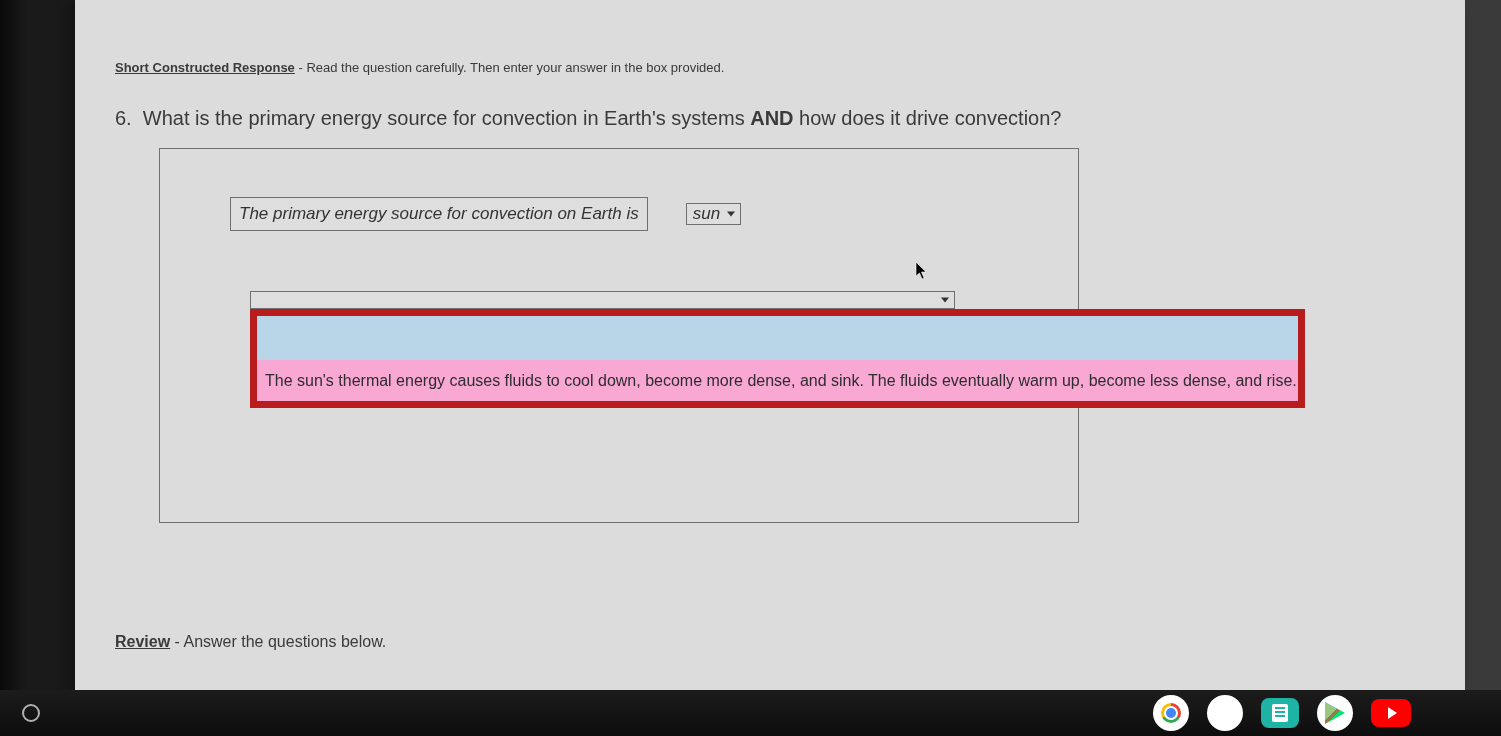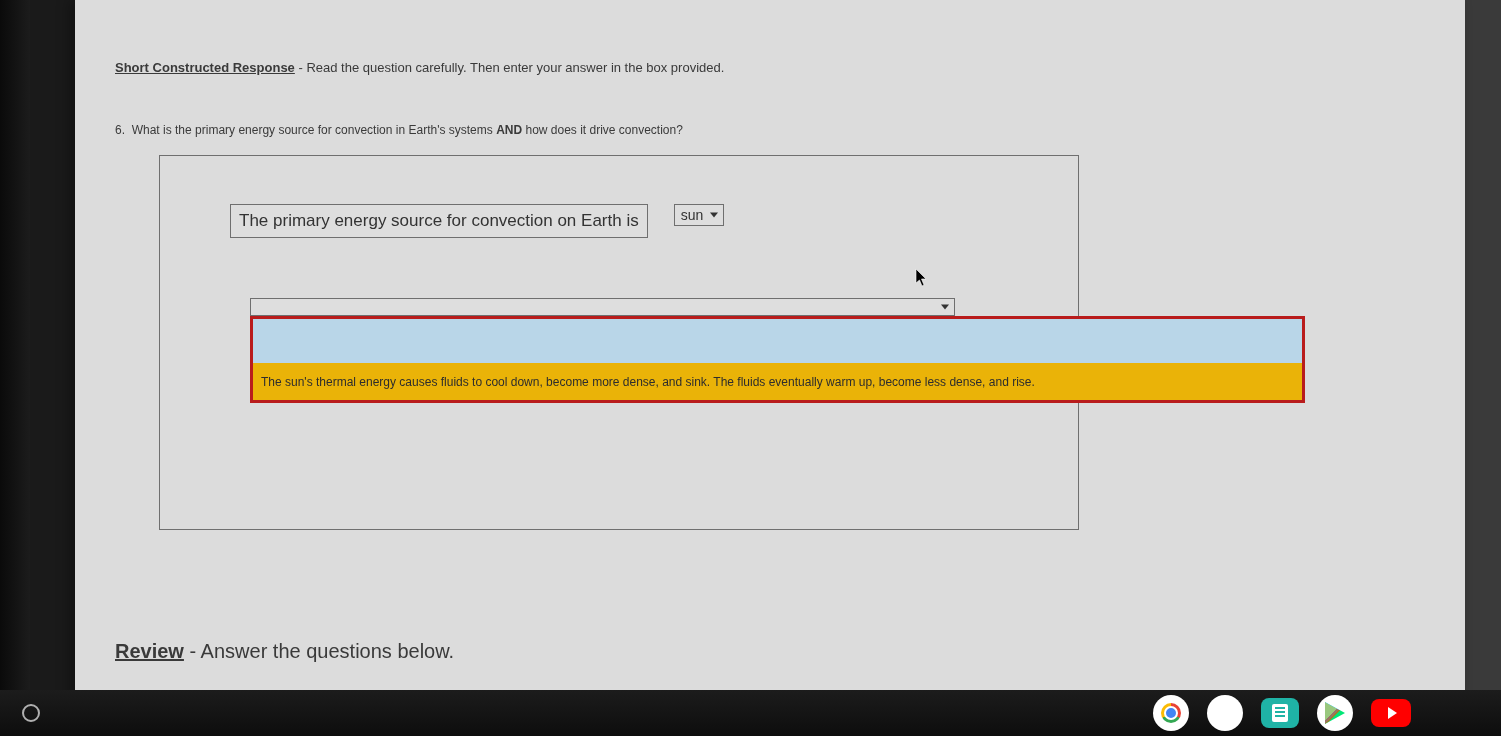--- a/index.html
+++ b/index.html
@@ -38,53 +38,54 @@
   .section-heading {
     margin-top: 60px;
     font-size: 13px;
     color: #3a3a3a;
   }
   .section-heading .title {
     font-weight: 700;
     text-decoration: underline;
   }
   .question-line {
-    margin-top: 48px;
-    font-size: 12px;
+    margin-top: 32px;
+    font-size: 20px;
     color: #3a3a3a;
   }
   .question-line .bold { font-weight: 700; }
   .answer-box {
     margin-top: 18px;
     margin-left: 44px;
     width: 920px;
     height: 375px;
     border: 1px solid #6f6f6f;
     position: relative;
     background: #dcdcdc;
   }
   .row1 {
     position: absolute;
     left: 70px;
     top: 48px;
     display: flex;
-    align-items: flex-start;
-    gap: 26px;
+    align-items: center;
+    gap: 38px;
+    font-style: italic;
   }
   .static-box {
     border: 1px solid #6f6f6f;
     padding: 6px 8px;
     font-size: 17px;
     color: #333;
     font-family: Arial, sans-serif;
     background: #dedede;
   }
   .small-select {
     border: 1px solid #6f6f6f;
-    font-size: 14px;
+    font-size: 17px;
     color: #333;
     background: #dedede;
     padding: 2px 20px 2px 6px;
     position: relative;
     display: inline-flex;
     align-items: center;
     height: 22px;
   }
   .small-select::after {
     content: '';
@@ -121,38 +122,38 @@
     transform: translateY(-50%);
     border-left: 4px solid transparent;
     border-right: 4px solid transparent;
     border-top: 5px solid #333;
   }
   .dropdown-list {
     position: absolute;
     left: 90px;
     top: 160px;
     width: 1055px;
-    border: 3px solid #b91c1c;
-    background: #eab308;
-    font-size: 12px;
+    border: 7px solid #b91c1c;
+    background: #f9a8d4;
+    font-size: 16px;
   }
   .dropdown-list .opt {
     padding: 12px 8px 11px 8px;
     color: #2d2d2d;
     white-space: nowrap;
   }
   .dropdown-list .opt.blank {
     height: 44px;
   }
   .dropdown-list .opt.selected {
     background: #b9d6e8;
   }
   .review-heading {
     margin-top: 110px;
-    font-size: 20px;
+    font-size: 16px;
     color: #3a3a3a;
   }
   .review-heading .title {
     font-weight: 700;
     text-decoration: underline;
   }
   .taskbar {
     position: absolute;
     left: 0;
     bottom: 0;

